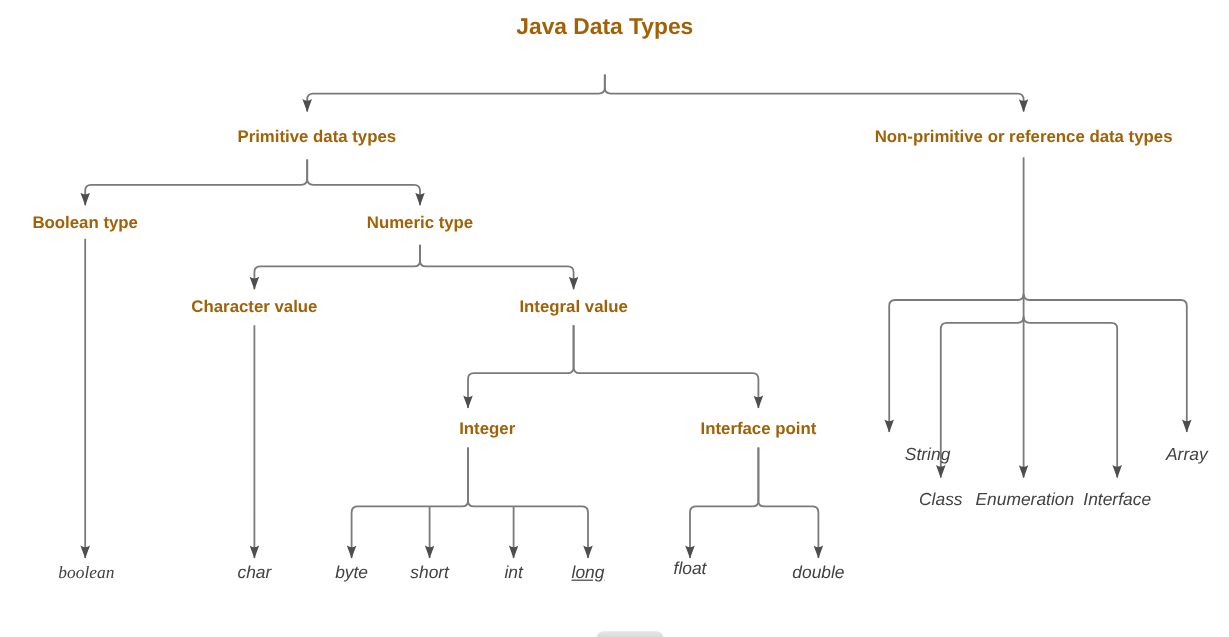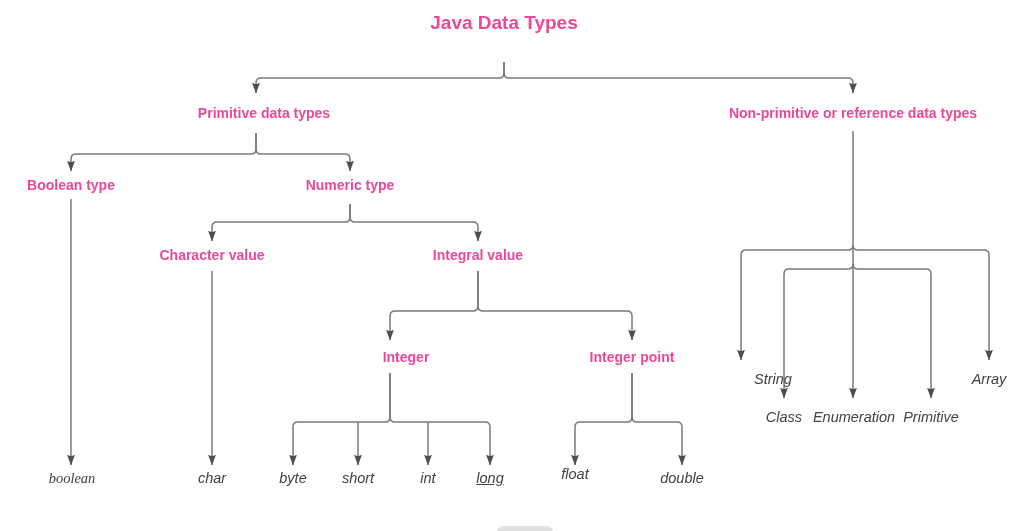--- a/index.html
+++ b/index.html
@@ -13,21 +13,21 @@
   }
   #connector-layer {
     position: absolute;
     left: 0; top: 0;
     width: 1024px; height: 531px;
   }
   .lbl {
     position: absolute;
     transform: translateX(-50%);
     white-space: nowrap;
-    color: #ec4899;
+    color: #a16207;
     line-height: 1.1;
   }
   .title {
     font-size: 19px;
     font-weight: bold;
   }
   .node {
     font-size: 14px;
     font-weight: bold;
   }
@@ -105,21 +105,21 @@
   <div class="lbl node" style="left:71px; top:178px;">Boolean type</div>
 
   <div class="lbl node" style="left:350px; top:178px;">Numeric type</div>
 
   <div class="lbl node" style="left:212px; top:248px;">Character value</div>
 
   <div class="lbl node" style="left:478px; top:248px;">Integral value</div>
 
   <div class="lbl node" style="left:390px; top:350px;padding-left:32px;">Integer</div>
 
-  <div class="lbl node" style="left:632px; top:350px;">Integer point</div>
+  <div class="lbl node" style="left:632px; top:350px;">Interface point</div>
 
   <div class="lbl leaf" style="left:72px; top:471px;font-family:Liberation Serif, serif;">boolean</div>
 
   <div class="lbl leaf" style="left:212px; top:471px;">char</div>
 
   <div class="lbl leaf" style="left:293px; top:471px;">byte</div>
 
   <div class="lbl leaf" style="left:358px; top:471px;">short</div>
 
   <div class="lbl leaf" style="left:428px; top:471px;">int</div>
@@ -129,18 +129,18 @@
   <div class="lbl leaf" style="left:575px; top:467px;">float</div>
 
   <div class="lbl leaf" style="left:682px; top:471px;">double</div>
 
   <div class="lbl leaf" style="left:741px; top:372px;margin-left:32px;">String</div>
 
   <div class="lbl leaf" style="left:784px; top:410px;">Class</div>
 
   <div class="lbl leaf" style="left:854px; top:410px;">Enumeration</div>
 
-  <div class="lbl leaf" style="left:931px; top:410px;">Primitive</div>
+  <div class="lbl leaf" style="left:931px; top:410px;">Interface</div>
 
   <div class="lbl leaf" style="left:989px; top:372px;">Array</div>
 
   <div id="scroll-pill"></div>
 </div>
 
 </body></html>

